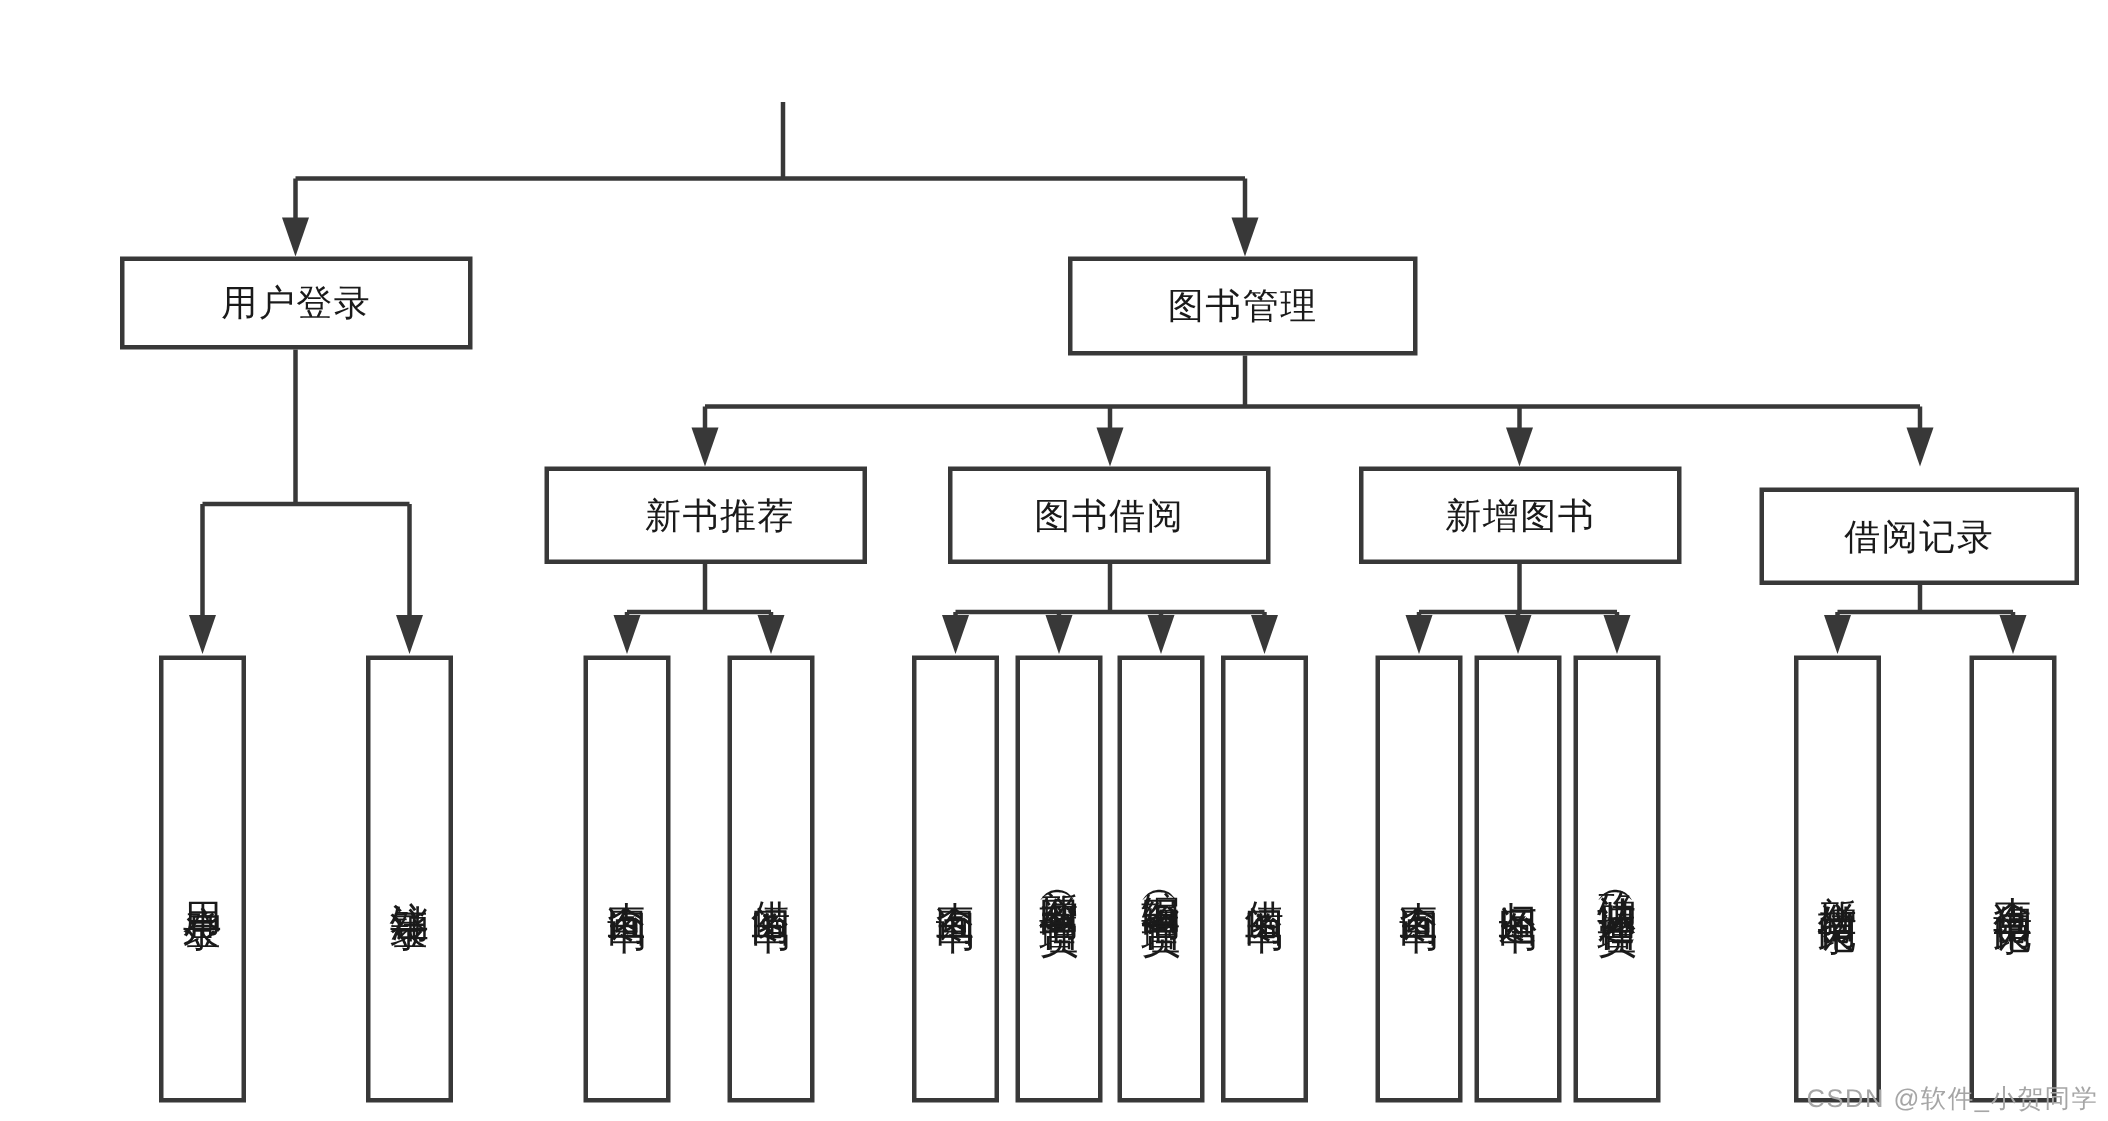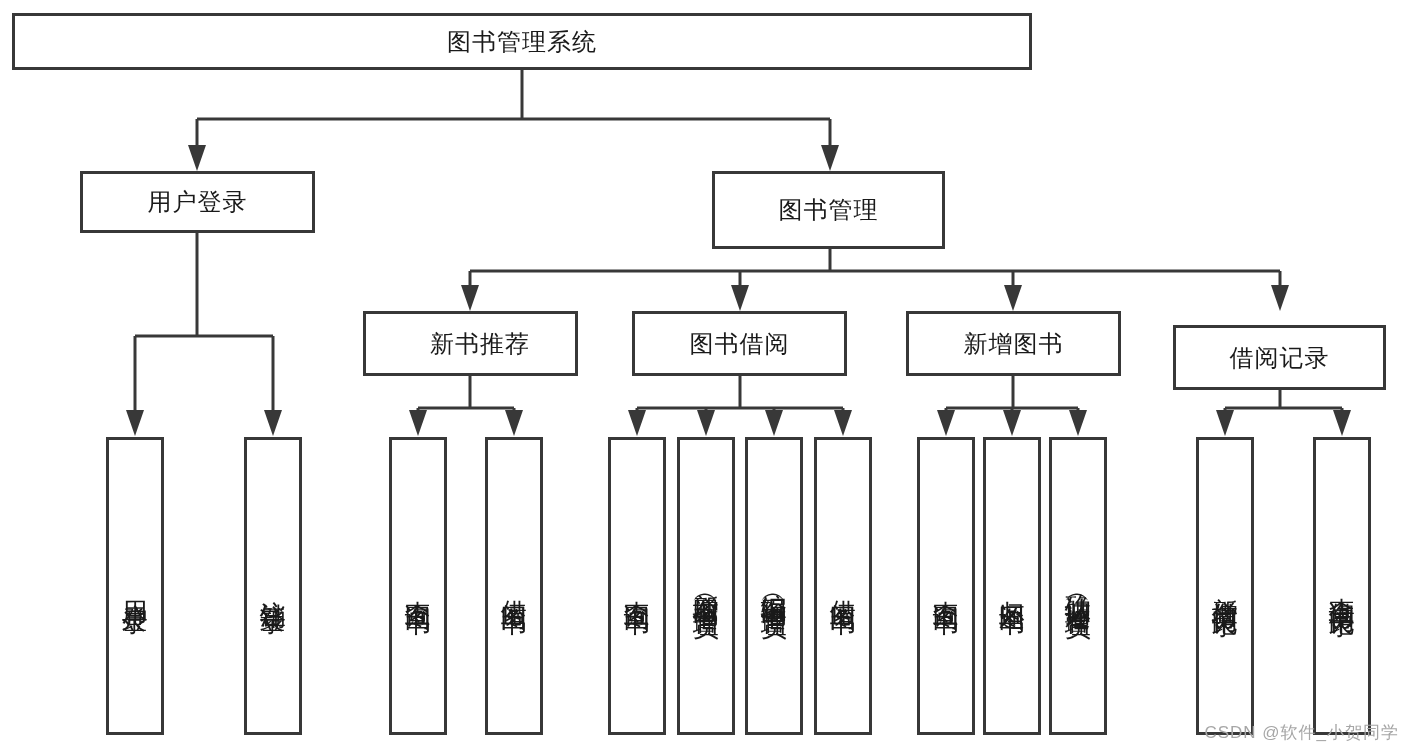--- a/index.html
+++ b/index.html
@@ -128,24 +128,23 @@
       <polygon points="765,410 783,410 774,436"></polygon>
       <polygon points="834,410 852,410 843,436"></polygon>
       <polygon points="937,410 955,410 946,436"></polygon>
       <polygon points="1003,410 1021,410 1012,436"></polygon>
       <polygon points="1069,410 1087,410 1078,436"></polygon>
       <polygon points="1216,410 1234,410 1225,436"></polygon>
       <polygon points="1333,410 1351,410 1342,436"></polygon>
     </g>
   </svg>
 
-  <div class="node" style="left:12px; top:13px; width:1020px; height:57px;">图书管理系统</div>
 
   <div class="node" style="left:80px; top:171px; width:235px; height:62px;">用户登录</div>
-  <div class="node" style="left:712px; top:171px; width:233px; height:78px;">图书管理</div>
+  <div class="node" style="left:712px; top:171px; width:233px; height:66px;">图书管理</div>
 
   <div class="node" style="left:363px; top:311px; width:215px; height:65px;padding-left:19px;">新书推荐</div>
   <div class="node" style="left:632px; top:311px; width:215px; height:65px;">图书借阅</div>
   <div class="node" style="left:906px; top:311px; width:215px; height:65px;">新增图书</div>
   <div class="node" style="left:1173px; top:311px; width:213px; height:65px;margin-top:14px;">借阅记录</div>
 
   <div class="leaf" style="left:106px;">
     <span>用户登录</span>
   </div>
   <div class="leaf" style="left:244px;">

